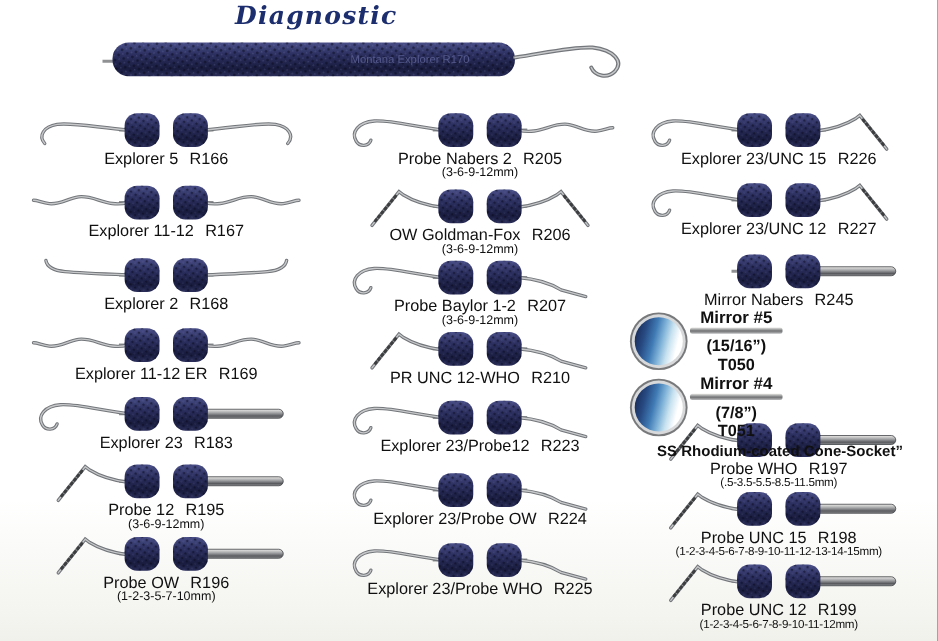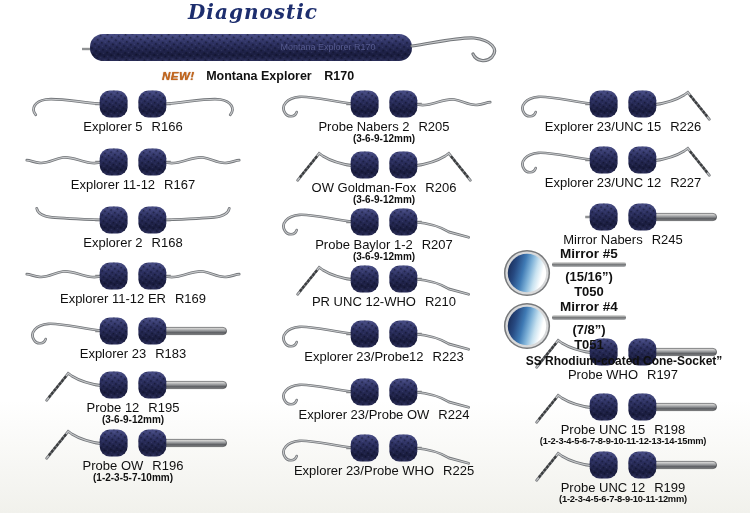--- a/index.html
+++ b/index.html
@@ -18,21 +18,21 @@
   .feat-lbl{margin:1px 0 0 84px;font-size:12.5px;font-weight:bold;color:#101010;}
   .new-badge{
     color:#c4671d;font-style:italic;font-weight:bold;font-size:11.5px;
     letter-spacing:.5px;margin-right:8px;
     text-shadow:0 0 1px #8a4510;
   }
   .feat-lbl .sku{margin-left:9px;}
   .row{position:absolute;text-align:center;}
   .lbl{font-weight:normal;font-size:13px;color:#101010;line-height:1.1;margin-top:-2px;white-space:nowrap;}
   .sku{margin-left:9px;}
-  .meas{font-weight:bold;font-size:10px;color:#101010;line-height:1.05;white-space:nowrap;}
+  .meas{font-weight:normal;font-size:10px;color:#101010;line-height:1.05;white-space:nowrap;}
   .col-right .meas{font-size:9.3px;letter-spacing:-0.2px;}
   .inst{display:block;margin:0 auto;}
   
   .mirrors{position:absolute;text-align:center;}
   .mrow{display:flex;justify-content:space-between;flex-direction:column;}
   .munit{display:flex;align-items:center;}
   .mtxt{width:74px;text-align:center;}
   .mname{font-weight:bold;font-size:13.5px;color:#101010;white-space:nowrap;}
   .mstem{height:5px;margin:1px 0 2px 0;background:linear-gradient(#e6e6e4,#6f7173 55%,#b9bbbd);border-radius:2px;}
   .msize{font-weight:bold;font-size:13px;color:#101010;}
@@ -79,25 +79,20 @@
     <svg viewBox="0 0 420 34" width="420" height="34">
       <path d="M4,19 L16,19" stroke="#8f9193" stroke-width="2.4" fill="none"></path>
       <rect x="12" y="4" width="322" height="27" rx="13" fill="url(#gripGrad)"></rect>
       <rect x="12" y="4" width="322" height="27" rx="13" fill="url(#knurl)"></rect>
       <text x="250" y="20" text-anchor="middle" font-size="9" font-family="Liberation Sans, sans-serif" fill="#5a5f94" opacity="0.9">Montana Explorer  R170</text>
       <g fill="none" stroke-linecap="round">
         <path d="M334,16 C360,12 382,7 396,8 C413,10 421,19 414,27 C408,33 398,31 395,24" stroke="#73767a" stroke-width="3.2"></path>
         <path d="M334,16 C360,12 382,7 396,8 C413,10 421,19 414,27 C408,33 398,31 395,24" stroke="#c6c8ca" stroke-width="1.2"></path>
       </g>
     </svg>
-    <div class="feat-lbl">
-      <span class="new-badge">NEW!</span>
-      <span class="nm">Montana Explorer</span>
-      <span class="sku">R170</span>
-    </div>
   </div>
 
   <div id="rows">
       <div class="row col-left" style="left: 8px; top: 86px; width: 250px;">
         <svg class="inst" viewBox="0 0 260 40" width="250" height="36">
           <path d="M88,20 L100,20 M160,20 L172,20" stroke="#8f9193" stroke-width="2.6" fill="none"></path>
           <g fill="none" stroke-linecap="round">
             <path d="M96,20 C70,18 46,13 33,15 C21,17 16,25 22,32" stroke="#73767a" stroke-width="3"></path>
             <path d="M96,20 C70,18 46,13 33,15 C21,17 16,25 22,32" stroke="#c6c8ca" stroke-width="1.2"></path>
           </g>
@@ -414,20 +409,21 @@
           </g>
           <g transform="translate(260,0) scale(-1,1)">
             <rect x="26" y="16" width="72" height="8" rx="4" fill="url(#rodGrad)" stroke="#3f4145" stroke-width="0.7"></rect>
           </g>
           <rect x="93" y="5" width="31" height="30" rx="11" fill="url(#gripGrad)"></rect>
           <rect x="93" y="5" width="31" height="30" rx="11" fill="url(#knurl)"></rect>
           <rect x="136" y="5" width="31" height="30" rx="11" fill="url(#gripGrad)"></rect>
           <rect x="136" y="5" width="31" height="30" rx="11" fill="url(#knurl)"></rect>
         </svg>
         <div class="lbl"><span class="nm">Probe WHO</span><span class="sku">R197</span></div>
+        <div class="meas">(.5-3.5-5.5-8.5-11.5mm)</div>
       </div>
       <div class="row col-right" style="left: 500px; top: 389px; width: 246px;">
         <svg class="inst" viewBox="0 0 260 40" width="246" height="36">
           <path d="M88,20 L100,20 M160,20 L172,20" stroke="#8f9193" stroke-width="2.6" fill="none"></path>
           <g fill="none" stroke-linecap="round">
             <path d="M96,21 C82,19 70,15 62,10 L58,7 L34,37" stroke="#73767a" stroke-width="3"></path>
             <path d="M96,21 C82,19 70,15 62,10 L58,7 L34,37" stroke="#c6c8ca" stroke-width="1.2"></path>
             <path d="M55,11 L37,33" stroke="#3c3e40" stroke-width="2.6" stroke-dasharray="1.6 2.9" fill="none"></path>
           </g>
           <g transform="translate(260,0) scale(-1,1)">

